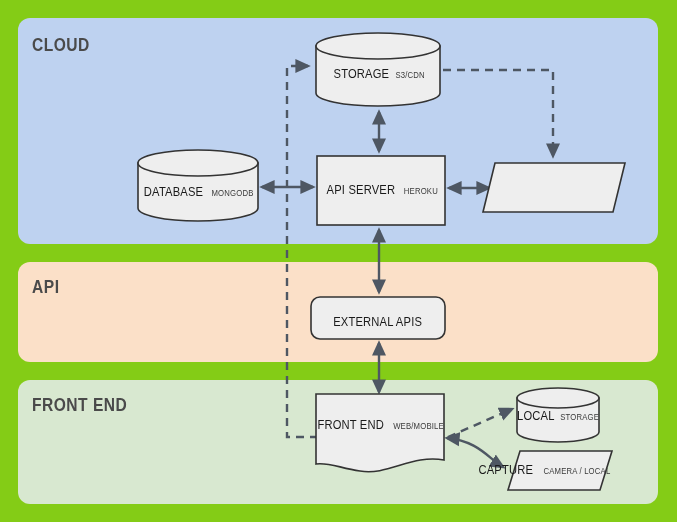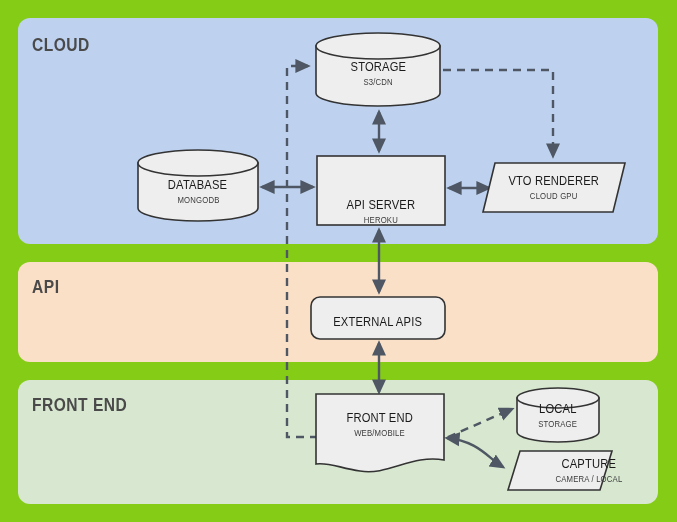--- a/index.html
+++ b/index.html
@@ -46,21 +46,21 @@
   #overlay {
     position: absolute;
     left: 0; top: 0;
     width: 677px;
     height: 522px;
   }
   
   .node-text {
     position: absolute;
     display: flex;
-    flex-direction: column;
+    flex-direction: row;
     align-items: center;
     justify-content: center;
     pointer-events: none;
     text-align: center;
   }
   .node-title {
     font-family: "Liberation Sans", sans-serif;
     font-size: 13px;
     color: #1a1a1a;
     letter-spacing: 0.2px;
@@ -191,45 +191,41 @@
   <div class="node-text" style="left:138px; top:163px; width:120px; height:58px;justify-content:center;">
     <div class="node-title">DATABASE</div>
     <div class="node-sub">MONGODB</div>
   </div>
 
   <div class="node-text" style="left:316px; top:46px; width:124px; height:56px;">
     <div class="node-title">STORAGE</div>
     <div class="node-sub">S3/CDN</div>
   </div>
 
-  <div class="node-text" style="left:317px; top:156px; width:128px; height:69px;justify-content:flex-end;">
+  <div class="node-text" style="left:317px; top:156px; width:128px; height:69px;">
     <div class="node-title">API SERVER</div>
     <div class="node-sub">HEROKU</div>
   </div>
 
-  <div class="node-text" style="left:485px; top:163px; width:138px; height:49px;">
-    <div class="node-title">VTO RENDERER</div>
-    <div class="node-sub">CLOUD GPU</div>
-  </div>
 
   <div class="node-text" style="left:311px; top:297px; width:134px; height:50px;">
     <div class="node-title solo">EXTERNAL APIS</div>
   </div>
 
   <div class="node-text" style="left:316px; top:394px; width:128px; height:62px;">
     <div class="node-title">FRONT END</div>
     <div class="node-sub">WEB/MOBILE</div>
   </div>
 
   <div class="node-text" style="left:517px; top:396px; width:82px; height:40px;text-align:center;">
     <div class="node-title">LOCAL</div>
     <div class="node-sub">STORAGE</div>
   </div>
 
-  <div class="node-text" style="left:539px; top:451px; width:100px; height:39px;">
+  <div class="node-text" style="left:495px; top:451px; width:100px; height:39px;">
     <div class="node-title">CAPTURE</div>
     <div class="node-sub">CAMERA / LOCAL</div>
   </div>
 
   <div class="hit" style="left:138px; top:150px; width:120px; height:71px;"></div>
   <div class="hit" style="left:316px; top:33px; width:124px; height:72px;"></div>
   <div class="hit" style="left:317px; top:156px; width:128px; height:69px;"></div>
   <div class="hit" style="left:483px; top:163px; width:142px; height:49px;"></div>
   <div class="hit" style="left:311px; top:297px; width:134px; height:42px;"></div>
   <div class="hit" style="left:316px; top:394px; width:128px; height:78px;"></div>

